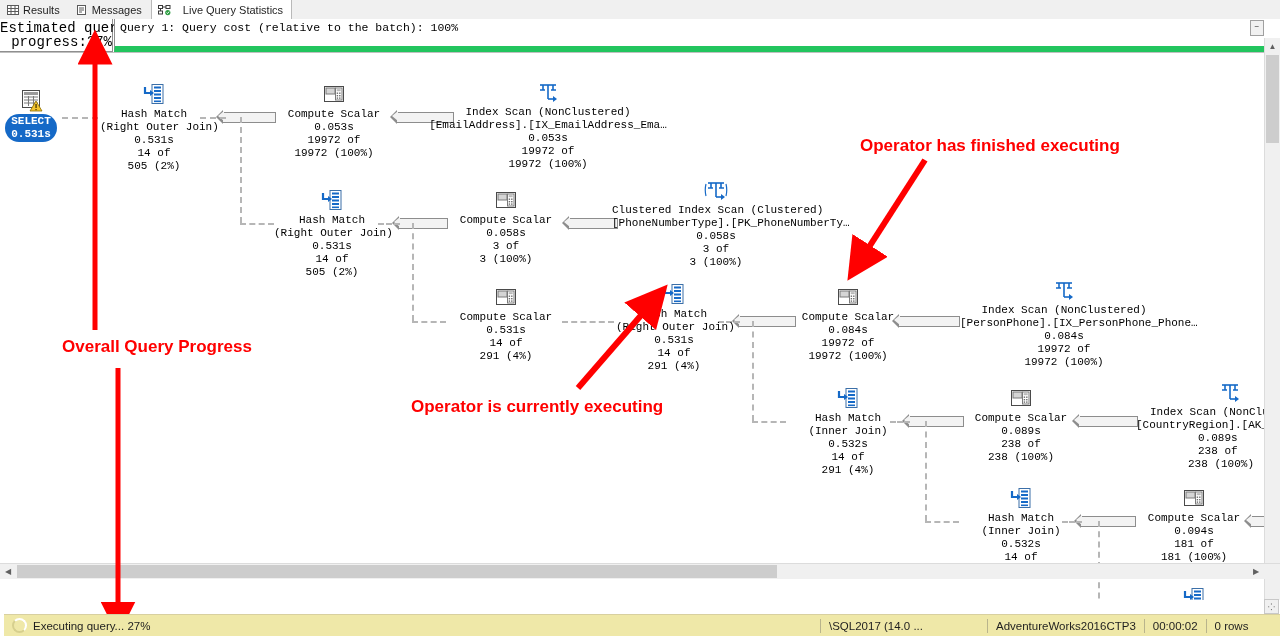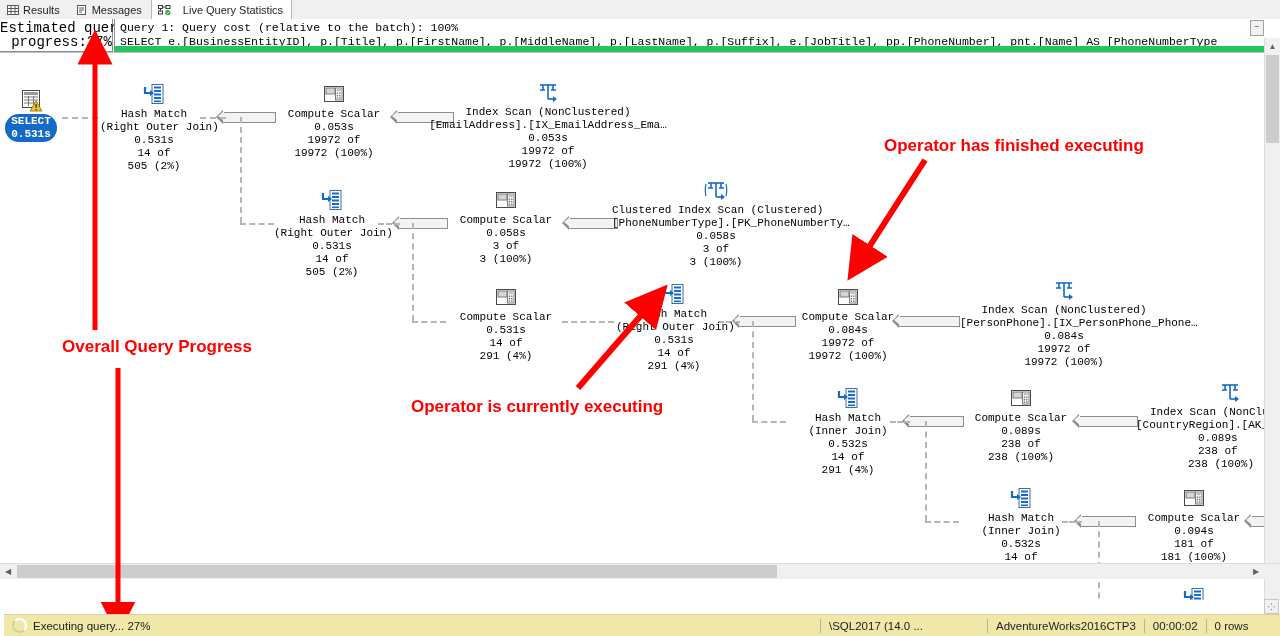--- a/index.html
+++ b/index.html
@@ -180,21 +180,20 @@
 
 <div id="planpane">
 
   <div id="queryheader">
     <div id="progressbox">
       <div>Estimated query</div>
       <div>progress:27%</div>
     </div>
     <div id="querytextbox">
       <div>Query 1: Query cost (relative to the batch): 100%</div>
-      <div>SELECT e.[BusinessEntityID], p.[Title], p.[FirstName], p.[MiddleName], p.[LastName], p.[Suffix], e.[JobTitle], pp.[PhoneNumber], pnt.[Name] AS [PhoneNumberType</div>
       <div id="hdr-spin">−</div>
     </div>
   </div>
 
   <div class="dashh" style="left:62px;top:98px;width:36px;"></div>
 
   <div class="arrow" style="left:222px;top:93px;width:52px;"></div>
   <div class="dashh" style="left:200px;top:98px;width:26px;"></div>
   <div class="dashv" style="left:240px;top:98px;height:106px;"></div>
   <div class="dashh" style="left:240px;top:204px;width:34px;"></div>
@@ -585,21 +584,21 @@
       <polygon points="0,0 7,3.5 0,7" fill="#ff0000"></polygon>
     </marker>
   </defs>
   <line x1="95" y1="330" x2="95" y2="52" stroke="#ff0000" stroke-width="5" marker-end="url(#ah)"></line>
   <line x1="118" y1="368" x2="118" y2="614" stroke="#ff0000" stroke-width="5" marker-end="url(#ah)"></line>
   <line x1="925" y1="160" x2="862" y2="258" stroke="#ff0000" stroke-width="6" marker-end="url(#ah)"></line>
   <line x1="578" y1="388" x2="650" y2="305" stroke="#ff0000" stroke-width="6" marker-end="url(#ah)"></line>
 </svg>
 
 <div class="anno" style="left:62px;top:337px;">Overall Query Progress</div>
-<div class="anno" style="left:860px;top:136px;margin-left:24px;">Operator has finished executing</div>
+<div class="anno" style="left:860px;top:136px;">Operator has finished executing</div>
 <div class="anno" style="left:411px;top:397px;">Operator is currently executing</div>
 
 <div id="statusbar">
   <div class="seg" style="width:800px;">
     <span class="spinner"></span>
     <span>Executing query... 27%</span>
   </div>
   <div class="sep"></div>
   <div class="seg" style="width:150px;">
     <span>\SQL2017 (14.0 ...</span>

